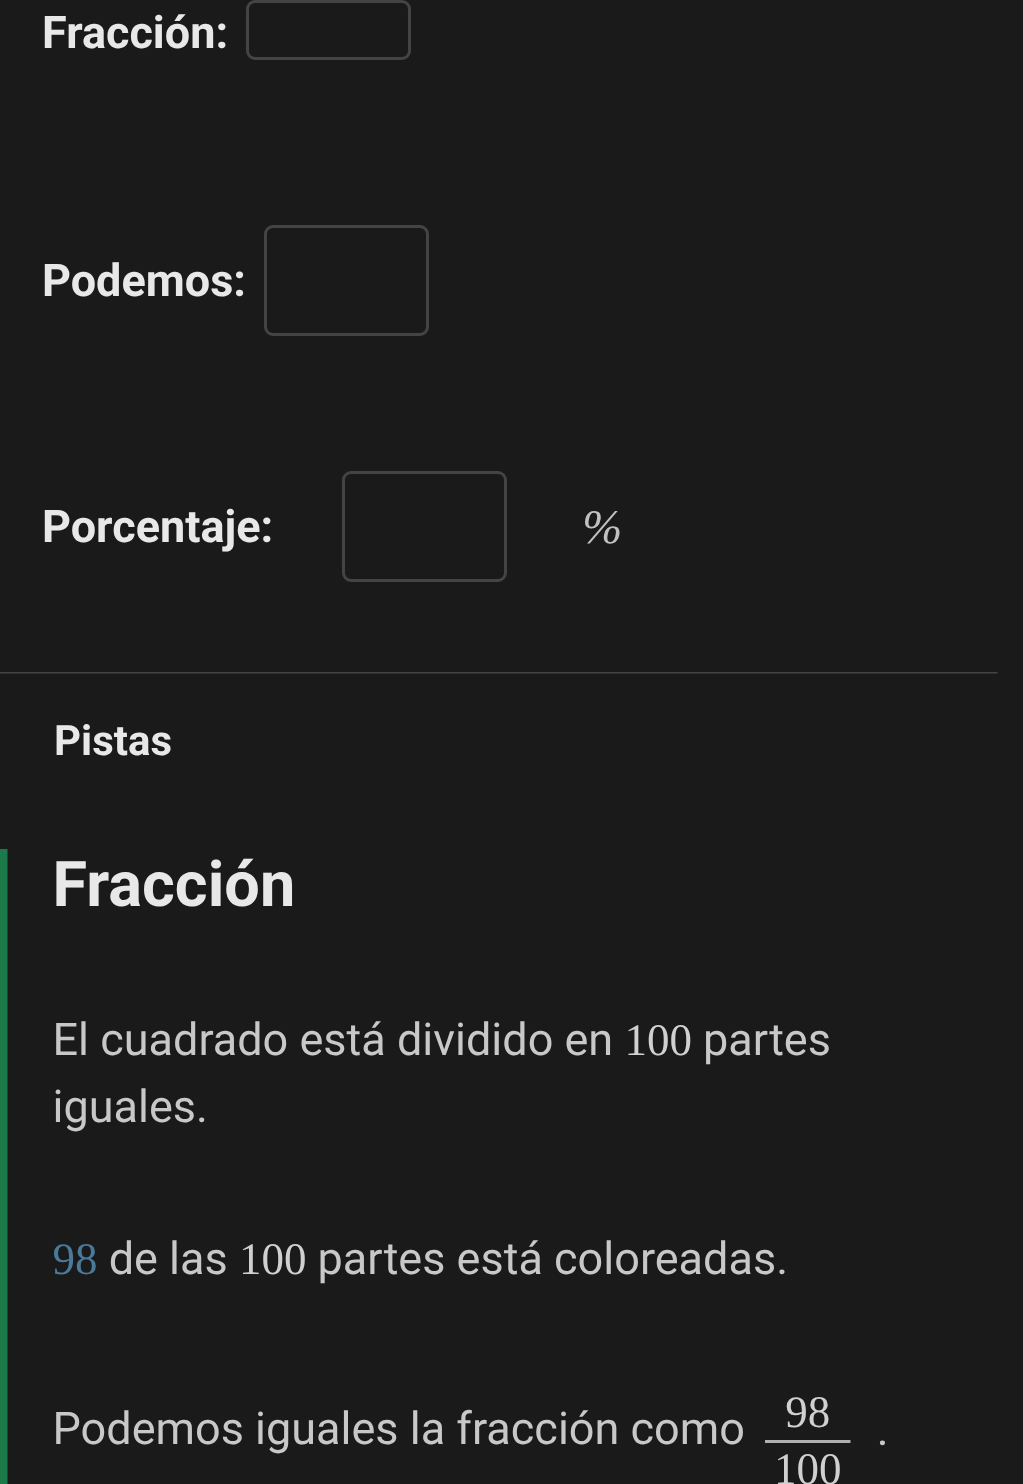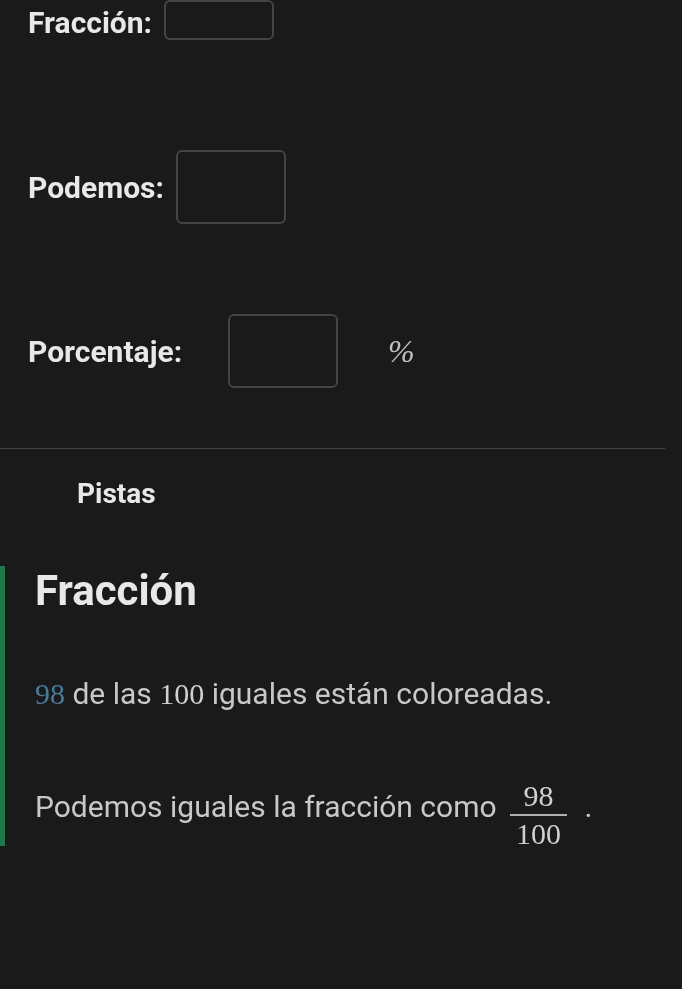--- a/index.html
+++ b/index.html
@@ -58,21 +58,20 @@
     margin-left: 4px;
   }
   .divider {
     border: none;
     border-top: 1px solid #444;
     margin: 0;
     width: 665px;
   }
   .hints-header {
     padding: 28px 0 0 36px;
-    margin-left: 41px;
   }
   .hints-title {
     font-size: 28px;
     font-weight: 700;
     color: #e8e8e8;
   }
   .hint-block {
     border-left: 5px solid #1c7a4a;
     margin-top: 56px;
     padding: 0 28px 0 30px;
@@ -151,23 +150,26 @@
 <hr class="divider">
 
 <div class="hints-header">
   <span class="hints-title">Pistas</span>
 </div>
 
 <div class="hint-block">
 
   <h2 class="hint-heading">Fracción</h2>
 
+  <p class="hint-para">
+    <span>El cuadrado está dividido en </span><span class="math-num">100</span><span> partes iguales.</span>
+  </p>
 
   <p class="hint-para">
-    <span class="math-num highlight">98</span><span> de las </span><span class="math-num">100</span><span> iguales están coloreadas.</span>
+    <span class="math-num highlight">98</span><span> de las </span><span class="math-num">100</span><span> partes está coloreadas.</span>
   </p>
 
   <p class="hint-para">
     <span>Podemos iguales la fracción como </span>
     <span class="fraction">
       <span class="num">98</span>
       <span class="den">100</span>
     </span>
     <span class="period">.</span>
   </p>

